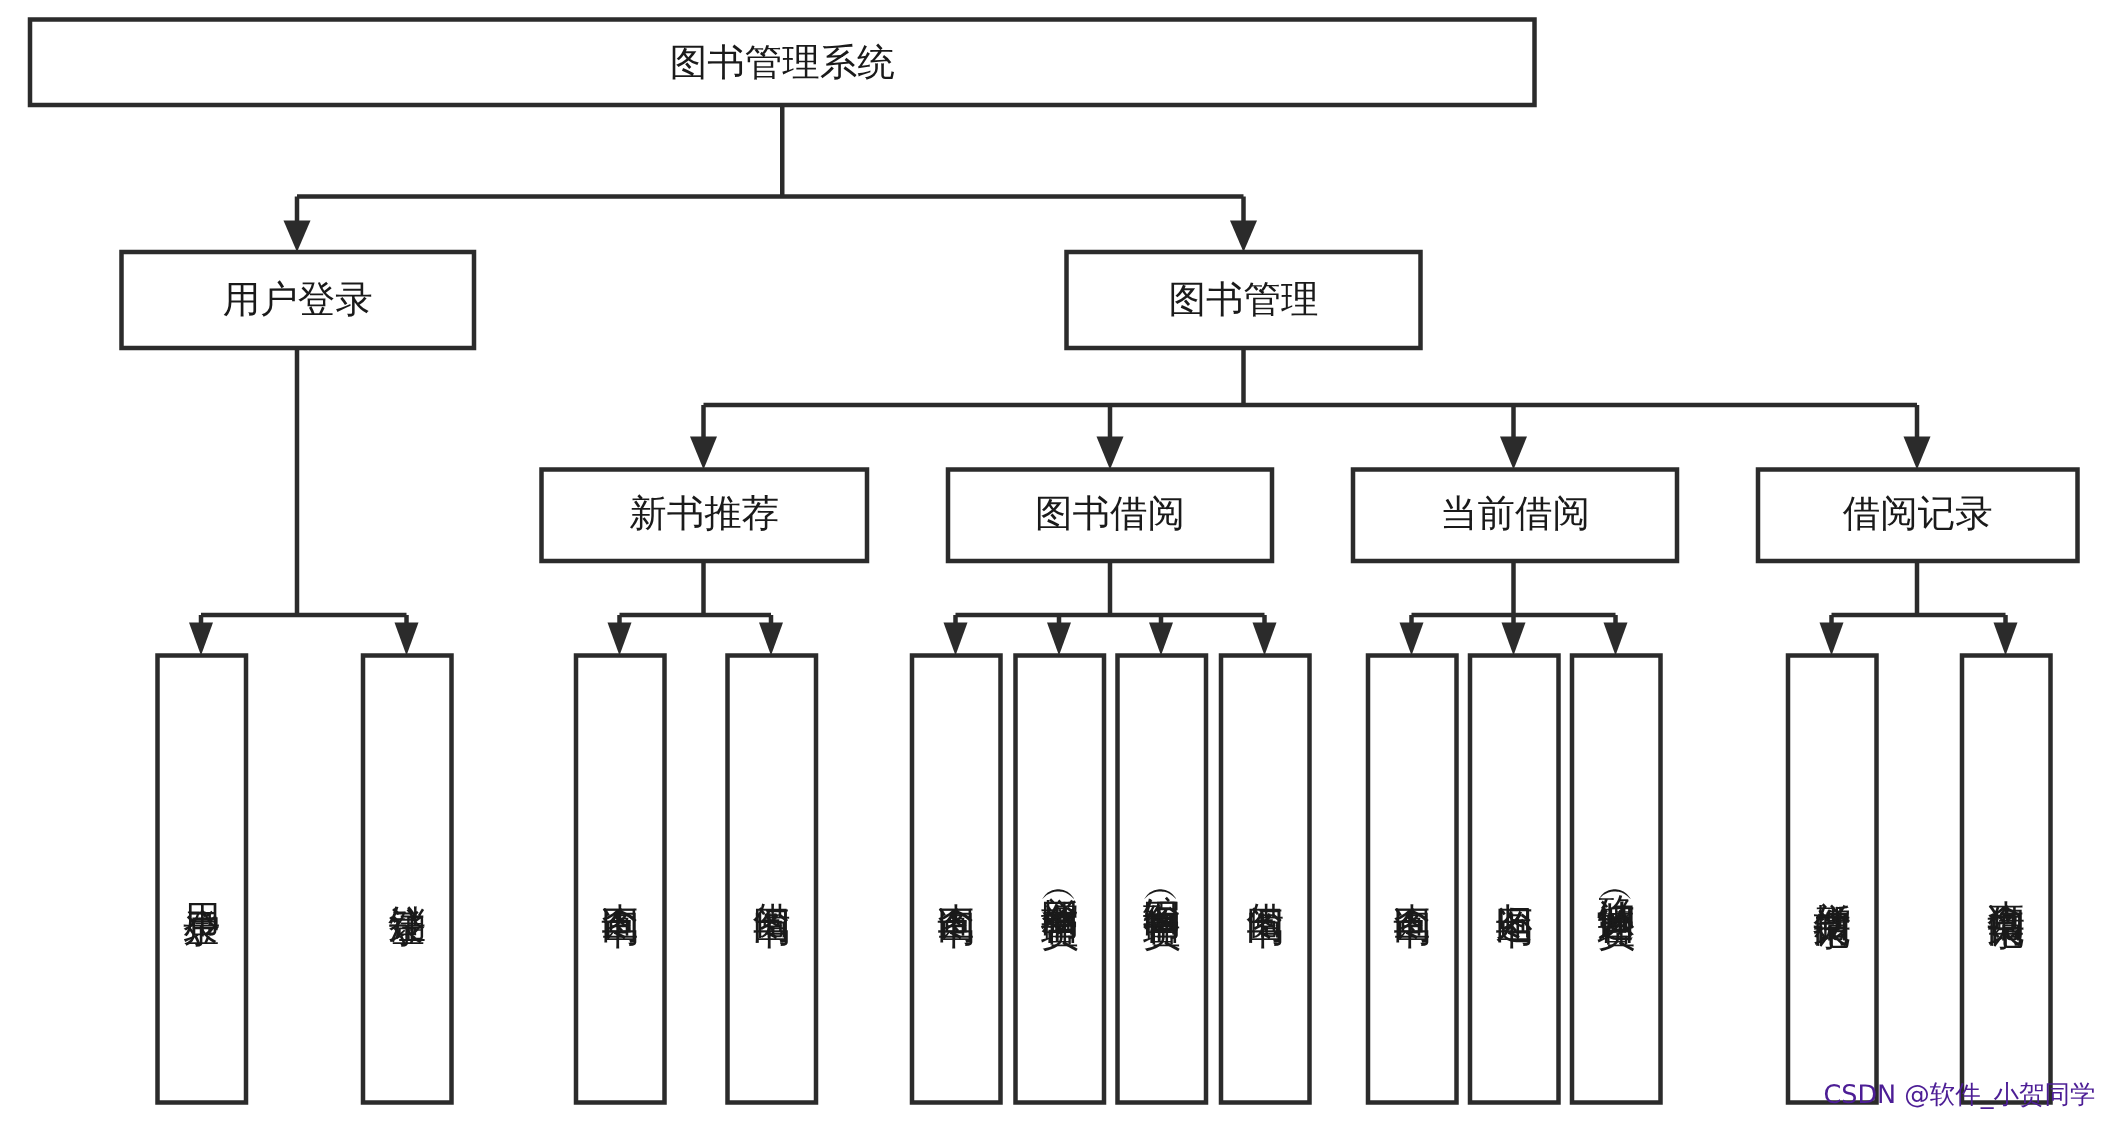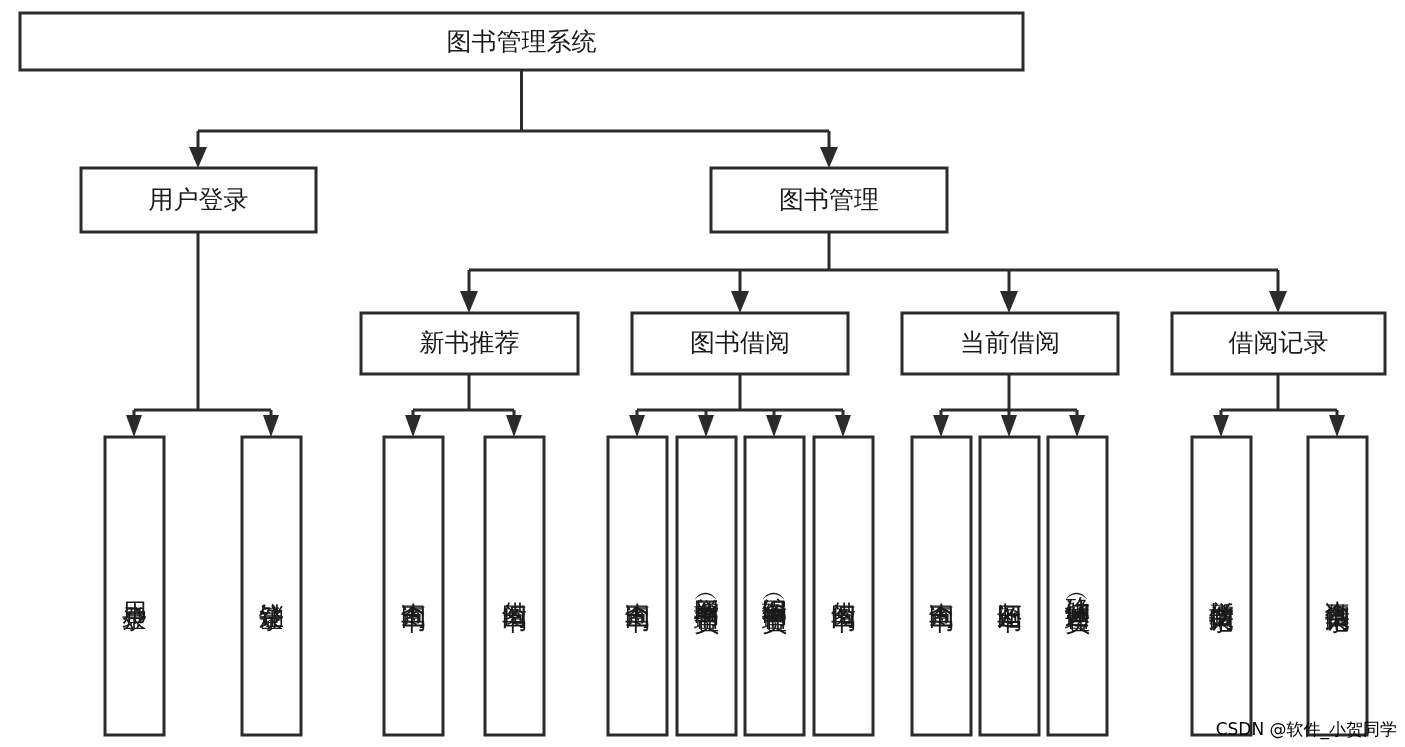--- a/index.html
+++ b/index.html
@@ -62,21 +62,21 @@
     justify-content: center;
     white-space: nowrap;
     user-select: none;
   }
   .watermark {
     position: absolute;
     right: 8px;
     bottom: 6px;
     font-family: "DejaVu Sans", "Liberation Sans", sans-serif;
     font-size: 17px;
-    color: #000000;
+    color: #4c1d95;
     white-space: nowrap;
     user-select: none;
   }
 </style>
 </head>
 <body>
 
 <div id="diagram-root">
 
   <svg id="tree-svg" viewBox="0 0 1405 747" xmlns="http://www.w3.org/2000/svg">

